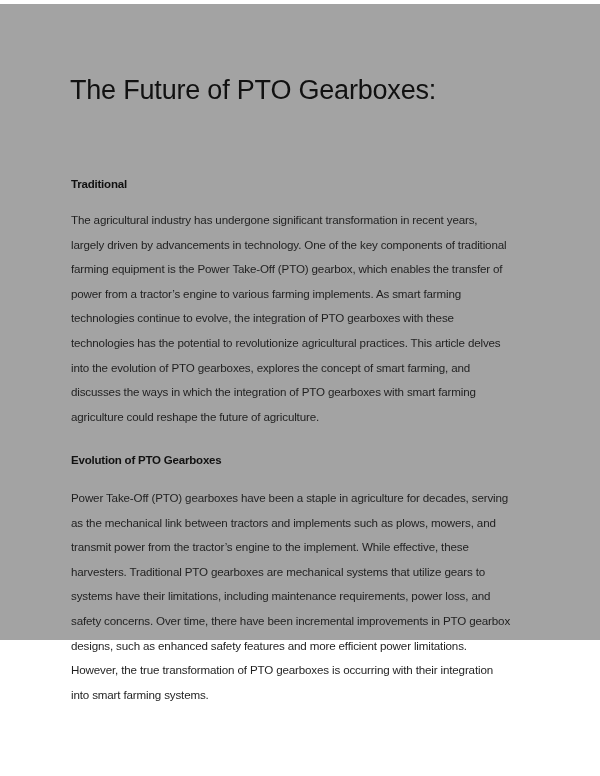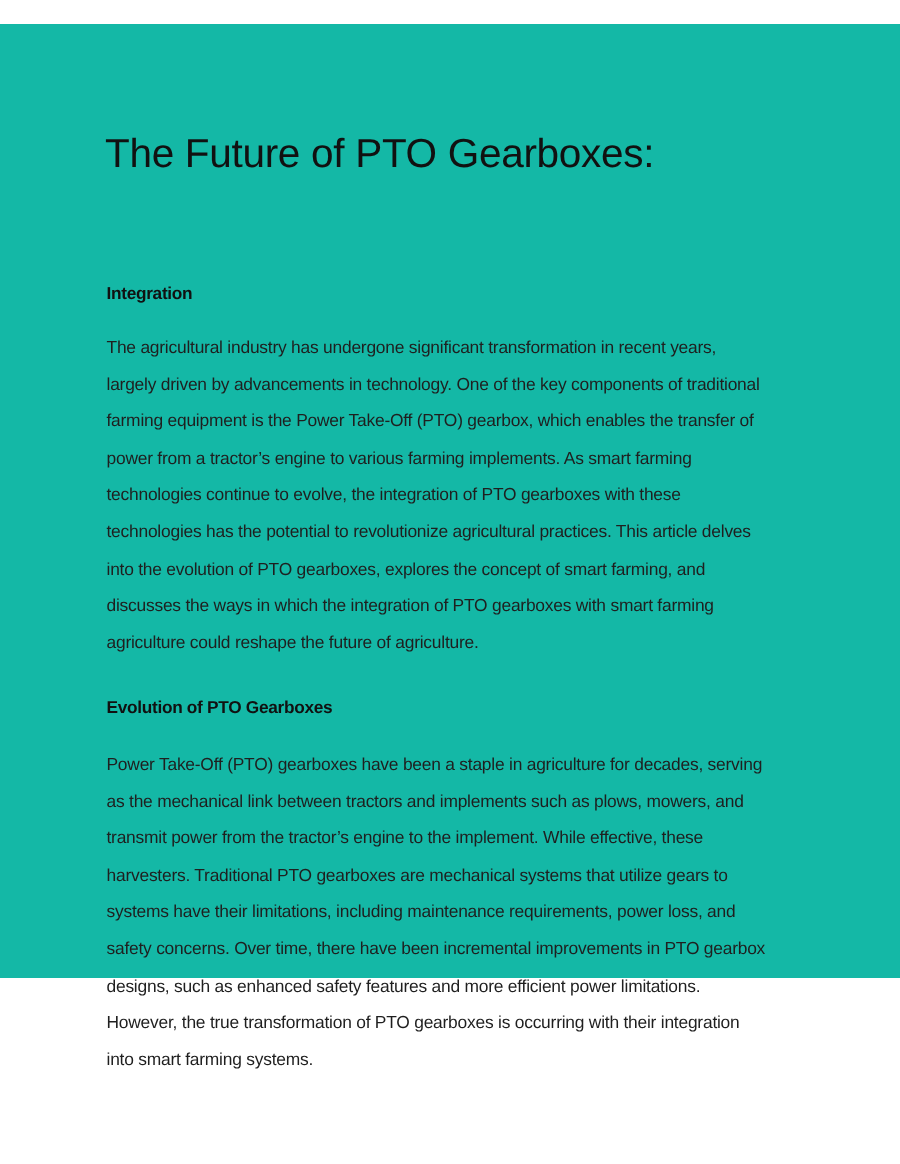--- a/index.html
+++ b/index.html
@@ -11,24 +11,24 @@
       width: 600px;
       height: 776px;
       overflow: hidden;
       position: relative;
       color: #1a1a1a;
       font-family: "Liberation Sans", sans-serif;
     }
     .page {
       position: absolute;
       left: 0;
-      top: 16px;
+      top: 4px;
       width: 600px;
       height: 636px;
-      background: #14b8a6;
+      background: #a3a3a3;
     }
     .title {
       position: absolute;
       left: 70px;
       top: 70px;
       margin: 0;
       font-weight: normal;
       font-size: 27px;
       line-height: 32px;
       letter-spacing: -0.2px;
@@ -61,21 +61,21 @@
   </style>
 </head>
 <body>
 
 <div class="page">
 
   <h1 class="title">
     <span>The Future of PTO Gearboxes:</span>
   </h1>
 
-  <h2 class="heading" style="top:173px;">Integration</h2>
+  <h2 class="heading" style="top:173px;">Traditional</h2>
 
   <div class="para" style="top:204px;">
     <span>The agricultural industry has undergone significant transformation in recent years,</span>
     <span>largely driven by advancements in technology. One of the key components of traditional</span>
     <span>farming equipment is the Power Take-Off (PTO) gearbox, which enables the transfer of</span>
     <span>power from a tractor’s engine to various farming implements. As smart farming</span>
     <span>technologies continue to evolve, the integration of PTO gearboxes with these</span>
     <span>technologies has the potential to revolutionize agricultural practices. This article delves</span>
     <span>into the evolution of PTO gearboxes, explores the concept of smart farming, and</span>
     <span>discusses the ways in which the integration of PTO gearboxes with smart farming</span>

